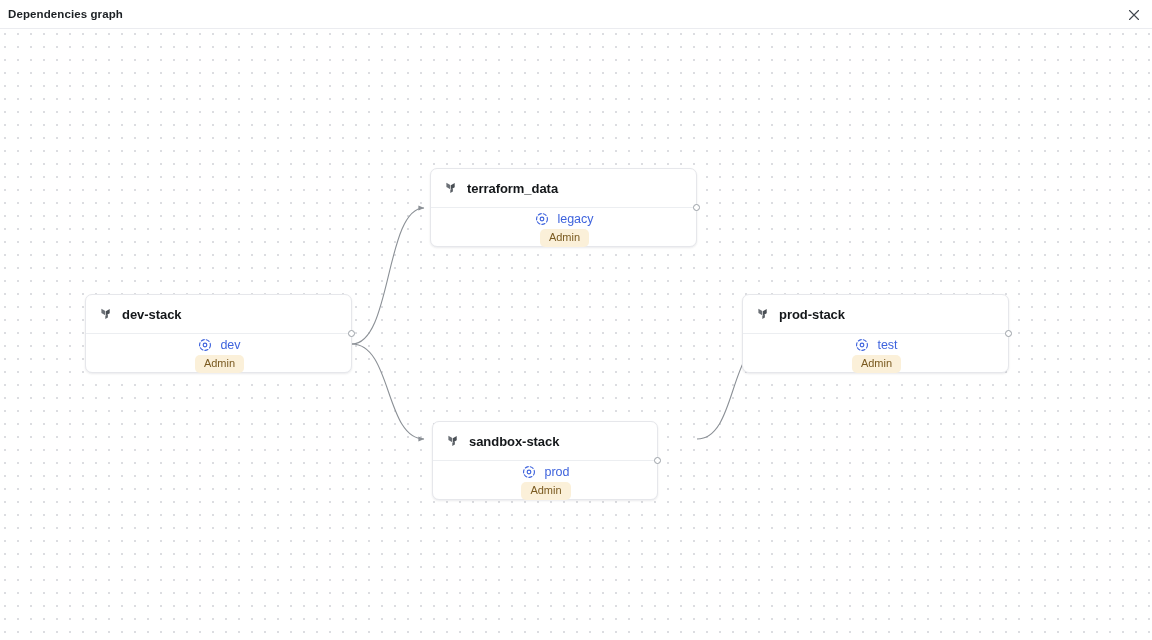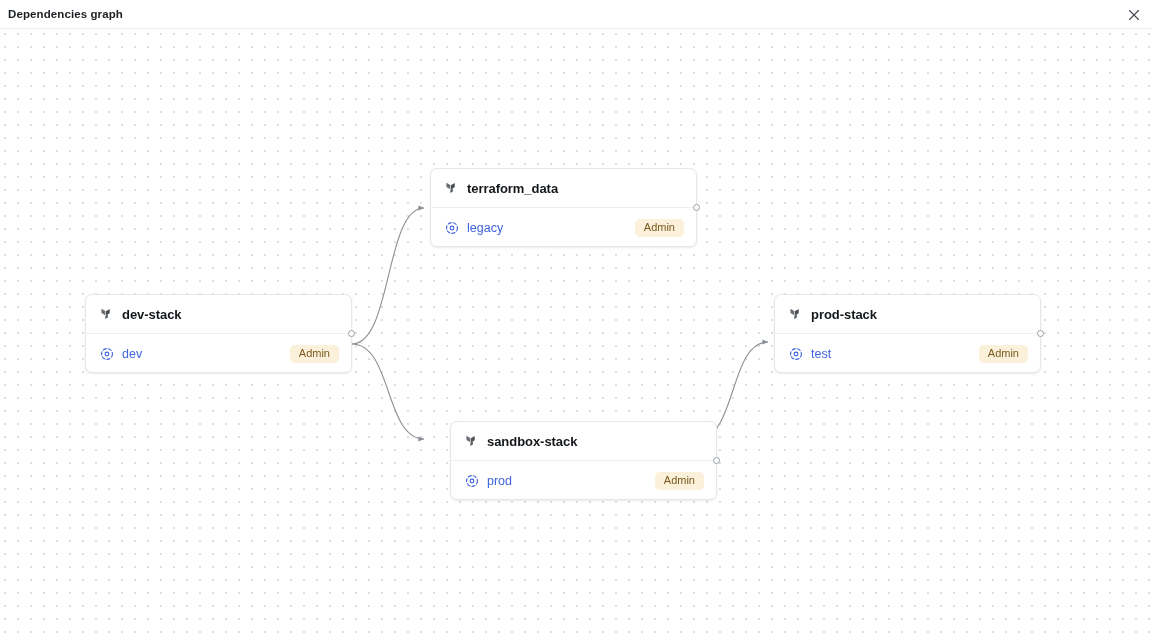--- a/index.html
+++ b/index.html
@@ -99,20 +99,21 @@
     letter-spacing: -0.05px;
     white-space: nowrap;
   }
 
   .node-body {
     height: 39px;
     display: flex;
     align-items: center;
     padding: 0 12px 0 14px;
     box-sizing: border-box;
+    flex-direction: column;
   }
   .ws-left {
     display: flex;
     align-items: center;
     gap: 8px;
     flex: 1;
     min-width: 0;
   }
   .ws-name {
     font-size: 12.5px;
@@ -221,21 +222,21 @@
           <circle cx="8" cy="8" r="6.2" fill="none" stroke="#3e63dd" stroke-width="1.3" stroke-linecap="round" stroke-dasharray="3.6 2.4"></circle>
           <circle cx="8" cy="8" r="2.1" fill="none" stroke="#3e63dd" stroke-width="1.3"></circle>
         </svg>
         <span class="ws-name">legacy</span>
       </div>
       <span class="badge">Admin</span>
     </div>
     <div class="handle"></div>
   </div>
 
-  <div class="node" style="left: 450px; top: 380px; width: 267px; height: 79px;">
+  <div class="node" style="left: 432px; top: 380px; width: 226px; height: 79px;">
     <div class="node-header">
       <svg class="tf-icon" width="14" height="14" viewBox="0 0 16 16">
         <path d="M1.6 2.1 L6.0 4.6 L6.0 9.3 L1.6 6.8 Z" fill="#6b7076"></path>
         <path d="M6.7 4.9 L11.1 2.4 L11.1 7.1 L6.7 9.6 Z" fill="#4a4f55"></path>
         <path d="M6.7 10.3 L11.1 7.8 L11.1 12.5 L6.7 15.0 Z" fill="#8a8f95" opacity="0"></path>
         <path d="M11.8 2.1 L14.4 0.6 L14.4 4.0 L11.8 5.5 Z" fill="#6b7076" opacity="0"></path>
         <path d="M6.1 9.9 L6.1 13.8 L9.0 12.1 L9.0 8.2 Z" fill="#5b6066"></path>
       </svg>
       <div class="node-title">sandbox-stack</div>
     </div>
@@ -245,21 +246,21 @@
           <circle cx="8" cy="8" r="6.2" fill="none" stroke="#3e63dd" stroke-width="1.3" stroke-linecap="round" stroke-dasharray="3.6 2.4"></circle>
           <circle cx="8" cy="8" r="2.1" fill="none" stroke="#3e63dd" stroke-width="1.3"></circle>
         </svg>
         <span class="ws-name">prod</span>
       </div>
       <span class="badge">Admin</span>
     </div>
     <div class="handle"></div>
   </div>
 
-  <div class="node" style="left: 774px; top: 253px; width: 267px; height: 79px;">
+  <div class="node" style="left: 742px; top: 253px; width: 267px; height: 79px;">
     <div class="node-header">
       <svg class="tf-icon" width="14" height="14" viewBox="0 0 16 16">
         <path d="M1.6 2.1 L6.0 4.6 L6.0 9.3 L1.6 6.8 Z" fill="#6b7076"></path>
         <path d="M6.7 4.9 L11.1 2.4 L11.1 7.1 L6.7 9.6 Z" fill="#4a4f55"></path>
         <path d="M6.7 10.3 L11.1 7.8 L11.1 12.5 L6.7 15.0 Z" fill="#8a8f95" opacity="0"></path>
         <path d="M11.8 2.1 L14.4 0.6 L14.4 4.0 L11.8 5.5 Z" fill="#6b7076" opacity="0"></path>
         <path d="M6.1 9.9 L6.1 13.8 L9.0 12.1 L9.0 8.2 Z" fill="#5b6066"></path>
       </svg>
       <div class="node-title">prod-stack</div>
     </div>

